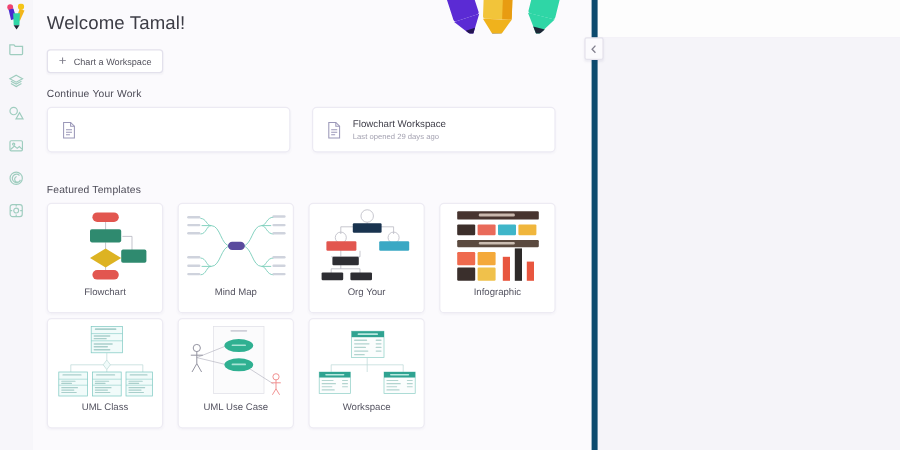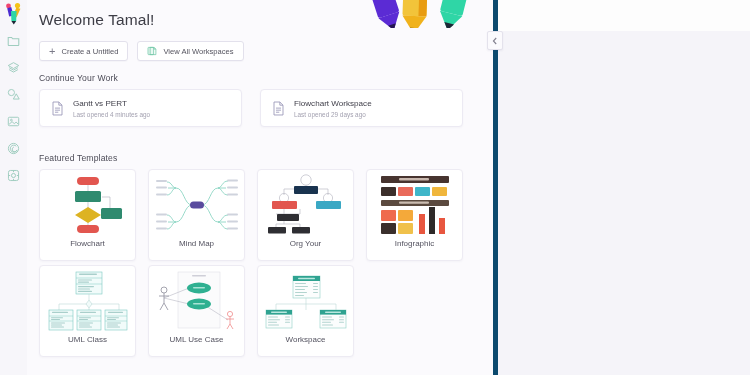--- a/index.html
+++ b/index.html
@@ -159,45 +159,33 @@
       </svg>
     </div>
 
     <div class="content">
 
       <div class="welcome">Welcome Tamal!</div>
 
       <div class="btn-row">
         <div class="btn">
           <span class="plus">+</span>
-          <span>Create a Untitled</span>
-        </div>
-        <div class="btn">
-          <svg width="10" height="10" viewBox="0 0 16 16" fill="none" stroke="#6fc6a6" stroke-width="1.2">
-            <rect x="1.6" y="2.2" width="9" height="11.6" rx="1" fill="#e9f8f2"></rect>
-            <path d="M5 2.2h6.4l2.8 2.8v8.8H5z"></path>
-            <path d="M11.4 2.2v2.8h2.8"></path>
-          </svg>
-          <span>View All Workspaces</span>
+          <span>Chart a Workspace</span>
         </div>
       </div>
 
       <div class="section-title section-continue">Continue Your Work</div>
 
       <div class="work-row">
         <div class="work-card">
           <svg width="13" height="15" viewBox="0 0 16 19" fill="none" stroke="#9a97b8" stroke-width="1.1">
             <path d="M2.3 1.3h7.4l4 4v12.4H2.3z"></path>
             <path d="M9.7 1.3v4h4"></path>
             <path d="M4.8 9h6.4M4.8 11.6h6.4M4.8 14.2h4.2"></path>
           </svg>
-          <div class="work-text">
-            <span class="work-name">Gantt vs PERT</span>
-            <span class="work-sub">Last opened 4 minutes ago</span>
-          </div>
         </div>
         <div class="work-card">
           <svg width="13" height="15" viewBox="0 0 16 19" fill="none" stroke="#9a97b8" stroke-width="1.1">
             <path d="M2.3 1.3h7.4l4 4v12.4H2.3z"></path>
             <path d="M9.7 1.3v4h4"></path>
             <path d="M4.8 9h6.4M4.8 11.6h6.4M4.8 14.2h4.2"></path>
           </svg>
           <div class="work-text">
             <span class="work-name">Flowchart Workspace</span>
             <span class="work-sub">Last opened 29 days ago</span>

